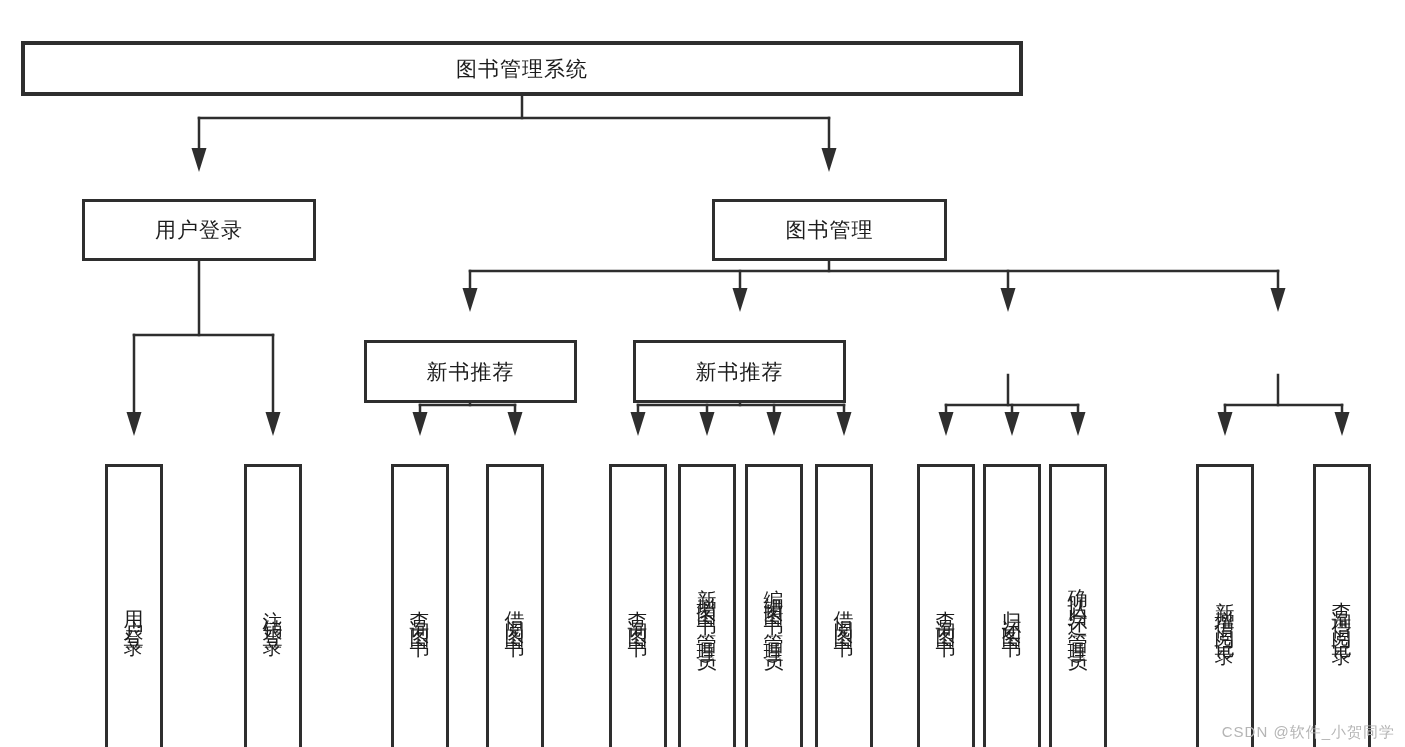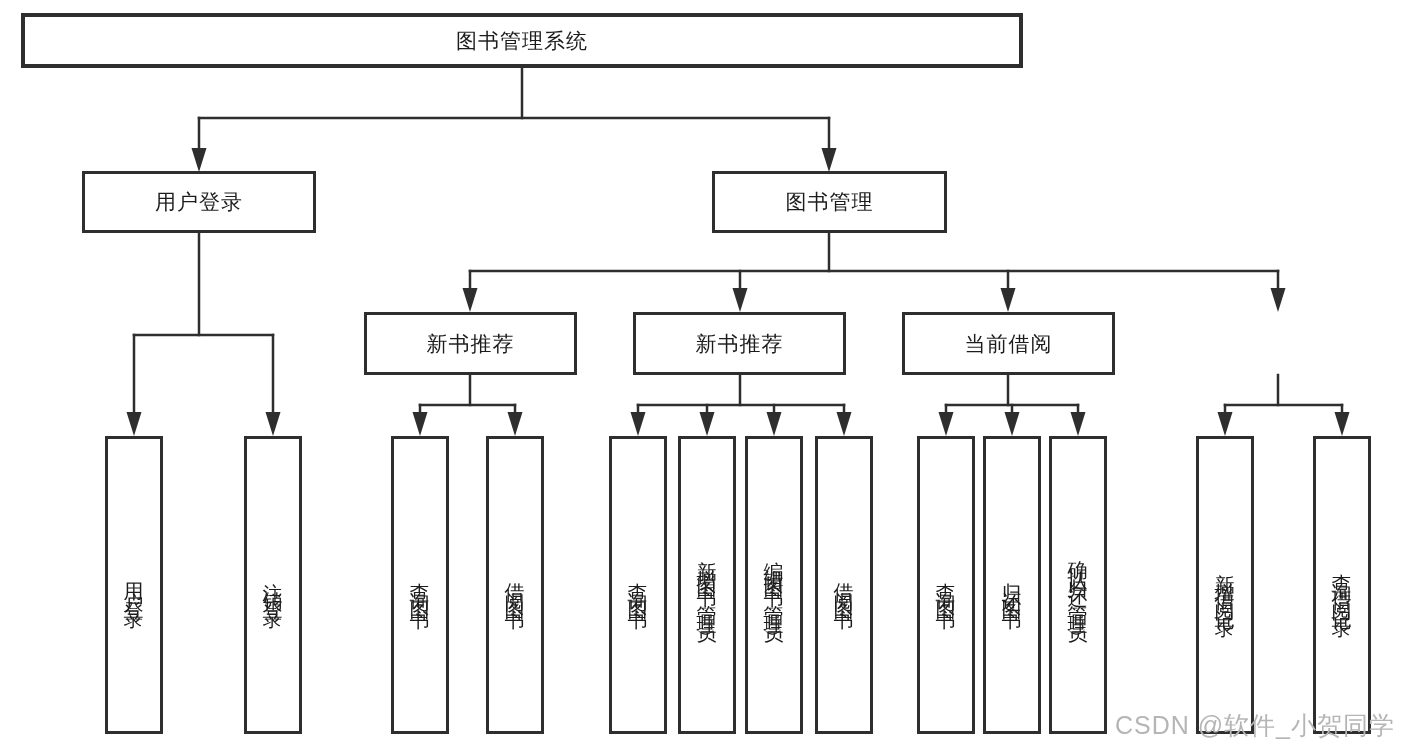--- a/index.html
+++ b/index.html
@@ -17,20 +17,21 @@
     background:var(--bg);
     overflow:hidden;
   }
   .connectors{position:absolute;left:0;top:0;width:1405px;height:747px;}
   .node{
     position:absolute;
     background:#fff;
     border:3px solid var(--line);
     display:flex;align-items:center;justify-content:center;
     text-align:center;
+    margin-top:28px;
   }
   .hnode{font-size:21px;letter-spacing:1px;}
   .root{left:21px;top:13px;width:1002px;height:55px;border-width:4px;}
   .n-user-login{left:82px;top:171px;width:234px;height:62px;}
   .n-book-mgmt{left:712px;top:171px;width:235px;height:62px;}
   .l2{top:312px;height:63px;width:213px;font-size:21px;}
   .l2.b1{left:364px;}
   .l2.b2{left:633px;}
   .l2.b3{left:902px;}
   .l2.b4{left:1172px;}
@@ -44,21 +45,21 @@
     white-space:nowrap;
   }
   .lf1{left:105px;}  .lf2{left:244px;}
   .lf3{left:391px;}  .lf4{left:486px;}
   .lf5{left:609px;}  .lf6{left:678px;}  .lf7{left:745px;}  .lf8{left:815px;}
   .lf9{left:917px;}  .lf10{left:983px;} .lf11{left:1049px;}
   .lf12{left:1196px;}.lf13{left:1313px;}
   .watermark{
     position:absolute;
     right:10px;bottom:5px;
-    font-size:25px;
+    font-size:15px;
     color:var(--wm);
     letter-spacing:1px;
     z-index:5;
   }
 </style>
 </head>
 <body>
 
 <div class="canvas">
 
@@ -134,23 +135,20 @@
   <div class="node hnode l2 b1">
     <span>新书推荐</span>
   </div>
 
   <div class="node hnode n-book-mgmt">
     <span>图书管理</span>
   </div>
   <div class="node hnode l2 b2">
     <span>新书推荐</span>
   </div>
-  <div class="node hnode l2 b3">
-    <span>当前借阅</span>
-  </div>
 
   <div class="node leaf lf1">
     <span>用户登录</span>
   </div>
   <div class="node leaf lf2">
     <span>注销登录</span>
   </div>
   <div class="node leaf lf3">
     <span>查询图书</span>
   </div>

